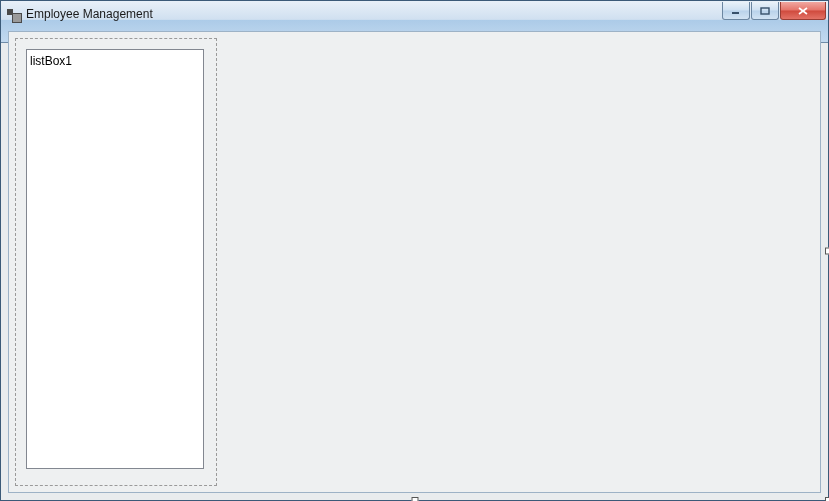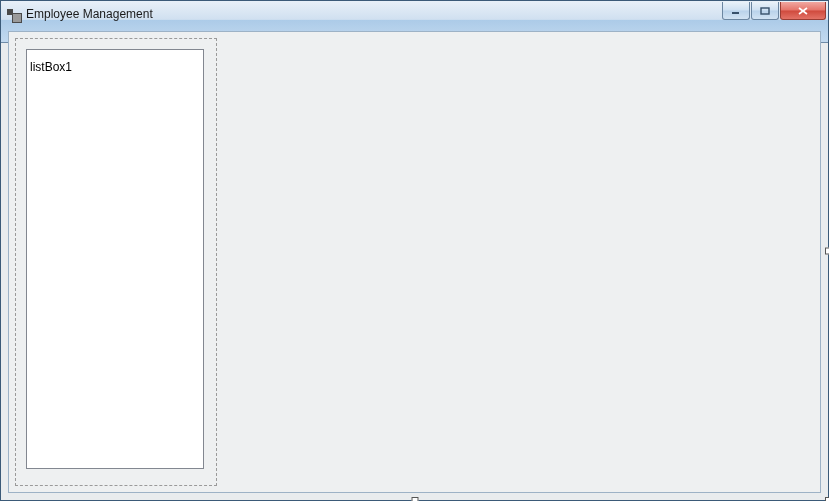--- a/index.html
+++ b/index.html
@@ -117,21 +117,21 @@
     }
 
     .listbox {
       position: absolute;
       left: 10px;
       top: 10px;
       width: 178px;
       height: 420px;
       background: #fff;
       border: 1px solid #828790;
-      padding: 10px 3px;
+      padding: 4px 3px;
       color: #000;
       overflow: hidden;
     }
     .listbox-item {
       line-height: 14px;
     }
   </style>
 </head>
 <body>
 

